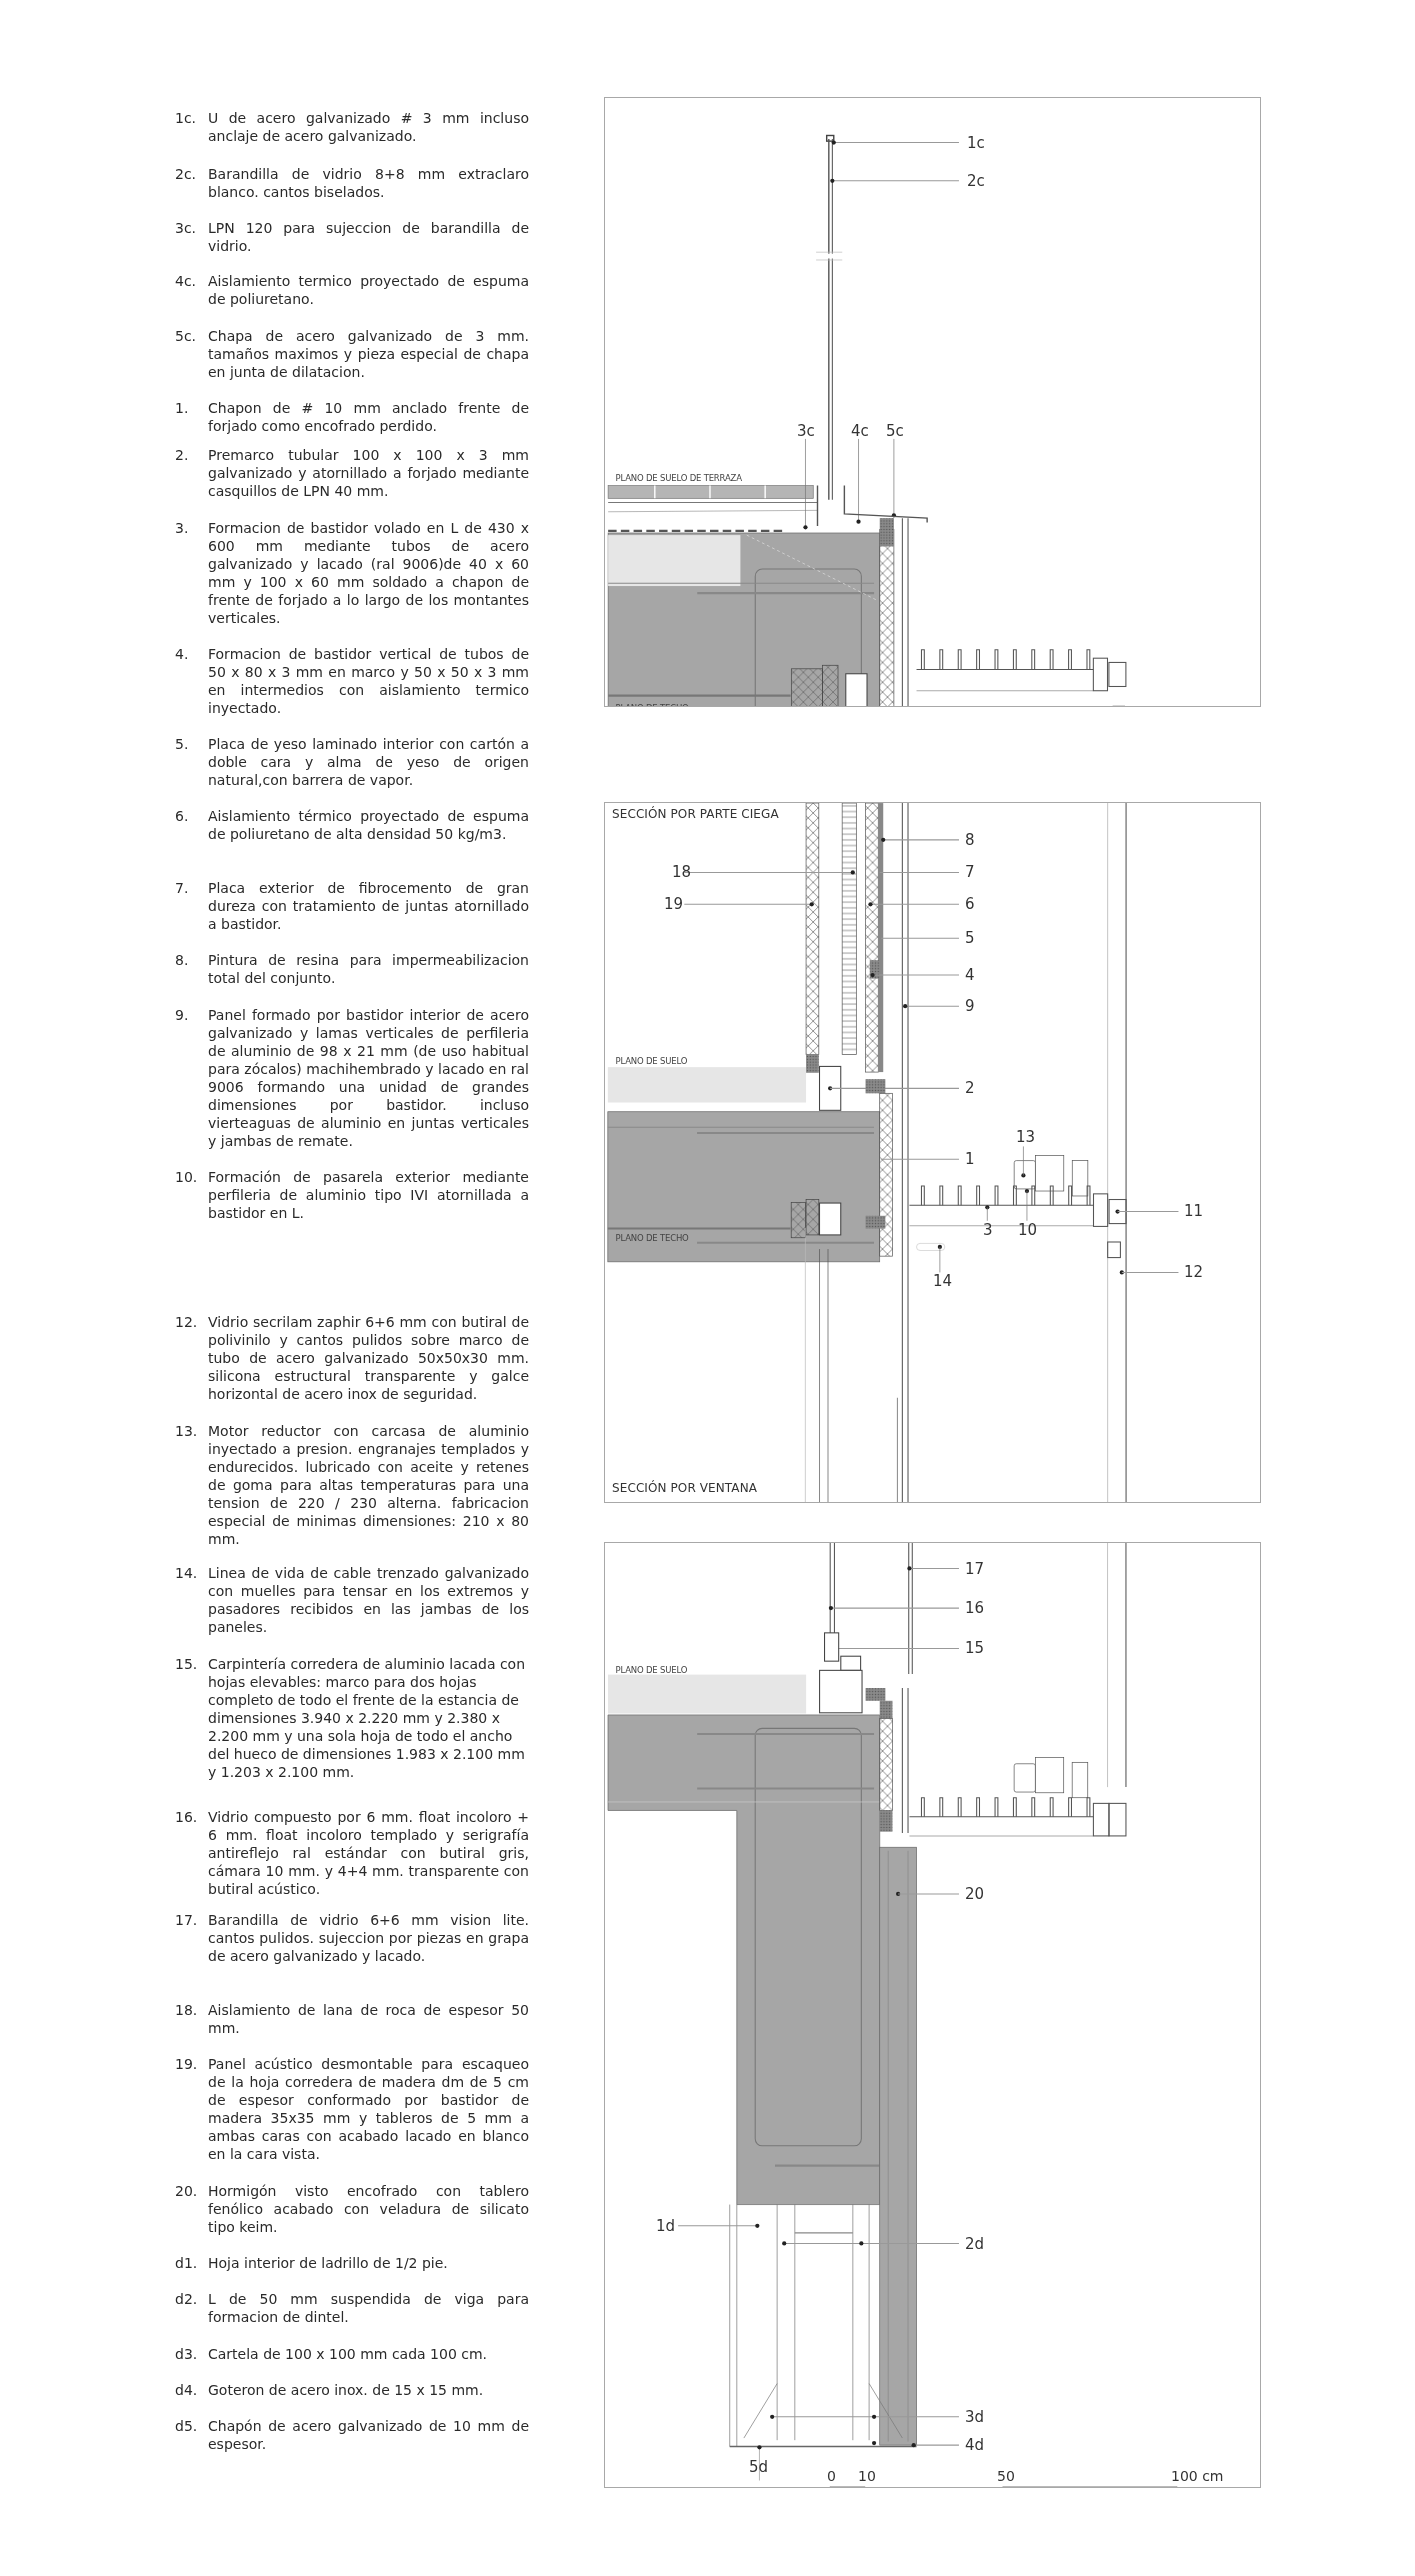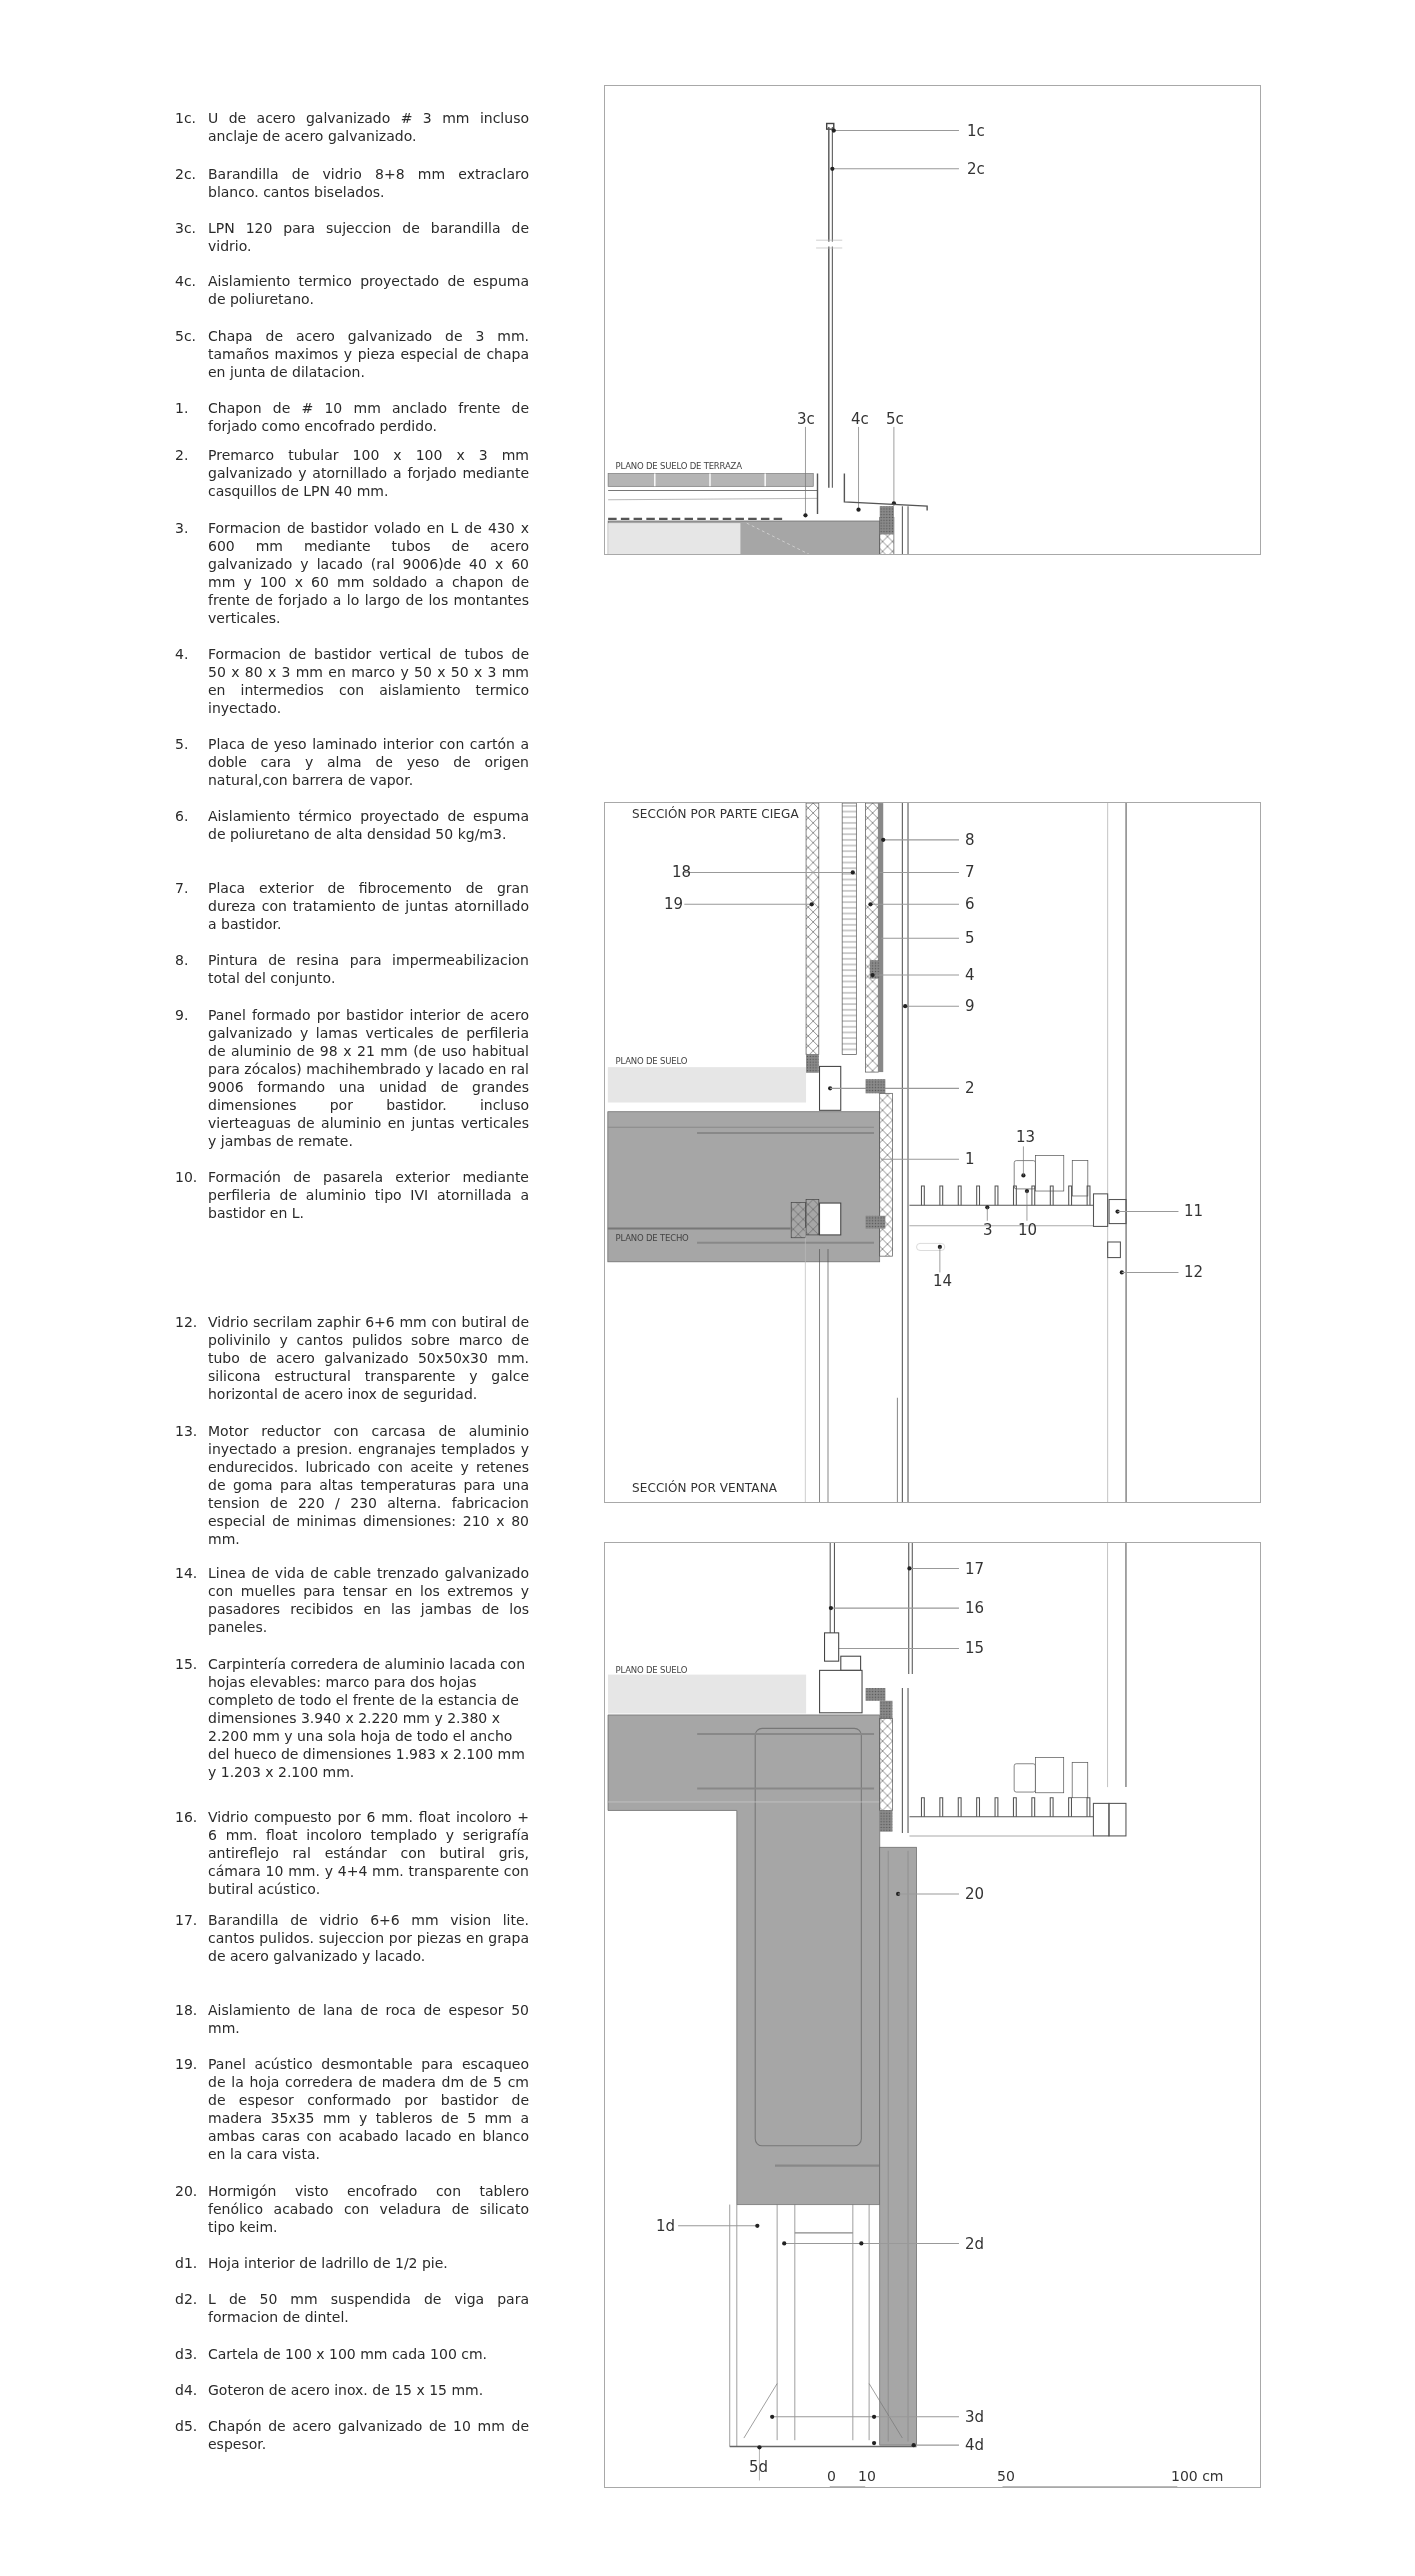--- a/index.html
+++ b/index.html
@@ -4,21 +4,21 @@
   <style>
     html, body { margin: 0; padding: 0; background: #ffffff; }
     body { width: 1415px; height: 2576px; position: relative; overflow: hidden;
            font-family: "DejaVu Sans", "Liberation Sans", sans-serif; color: #2a2a2a; }
     .legend { position: absolute; left: 0; top: 0; width: 566px; height: 2400px; }
     .legend-item { position: absolute; left: 175px; width: 354px; font-size: 14px; line-height: 18px; }
     .legend-num { position: absolute; left: 0; top: 0; width: 33px; }
     .legend-text { display: block; margin-left: 33px; text-align: justify; text-align-last: left; }
     .panel { position: absolute; left: 604px; width: 657px; border: 1.4px solid #a8a8a8; background: #fff; box-sizing: border-box; overflow: hidden; }
     .panel svg { position: absolute; left: 0; top: 0; }
-    .panel-title { position: absolute; left: 7px; font-size: 12px; color: #333; letter-spacing: 0.1px; margin-left: 20px; }
+    .panel-title { position: absolute; left: 7px; font-size: 12px; color: #333; letter-spacing: 0.1px; }
     .callout { position: absolute; font-size: 15px; color: #333; transform: translateY(-50%); }
     .plane { position: absolute; font-size: 8.5px; color: #444; letter-spacing: -0.2px; }
     .scale-label { position: absolute; font-size: 14px; color: #333; }
   </style>
 </head>
 <body>
 
 <div class="legend">
   <div class="legend-item" style="top:109px">
       <span class="legend-num">1c.</span>
@@ -131,21 +131,21 @@
   <div class="legend-item" style="top:2381px">
       <span class="legend-num">d4.</span>
       <span class="legend-text">Goteron de acero inox. de 15 x 15 mm.</span>
     </div>
   <div class="legend-item" style="top:2417px">
       <span class="legend-num">d5.</span>
       <span class="legend-text">Chapón de acero galvanizado de 10 mm de espesor.</span>
     </div>
 </div>
 
-<div class="panel" style="top:85px;height:470px">
+<div class="panel" style="top:97px;height:610px">
   <svg width="657" height="667" viewBox="0 0 928 943">
     <defs>
       <pattern id="insul" width="14" height="14" patternUnits="userSpaceOnUse">
         <path d="M0 0 L14 14 M14 0 L0 14" stroke="#666" stroke-width="1" fill="none"></path>
       </pattern>
       <pattern id="dense" width="4" height="4" patternUnits="userSpaceOnUse">
         <rect width="4" height="4" fill="#8a8a8a"></rect>
           <circle cx="2" cy="2" r="1" fill="#555"></circle>
       </pattern>
       <pattern id="hlines" width="10" height="8" patternUnits="userSpaceOnUse">

